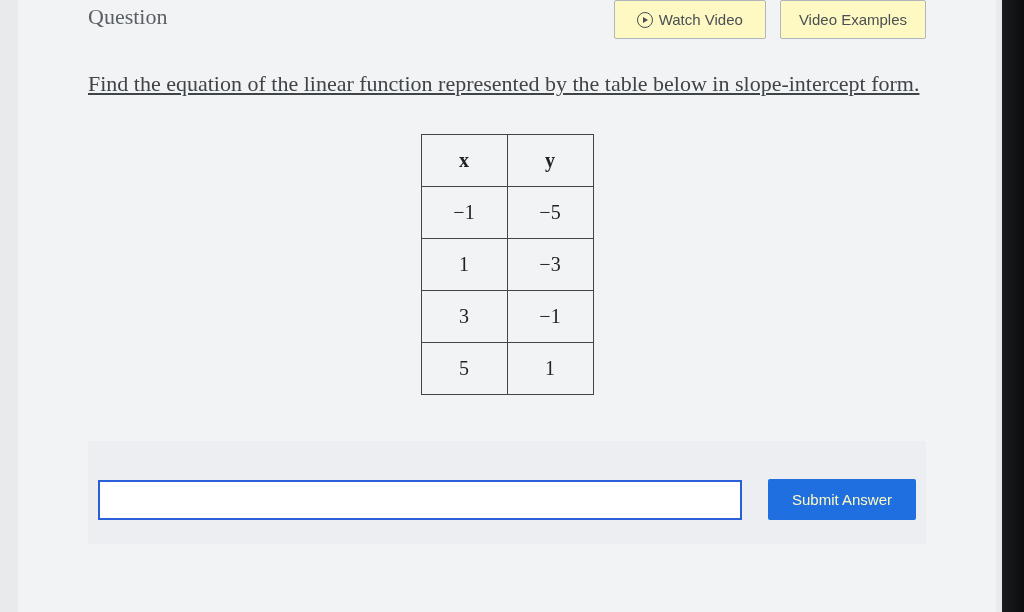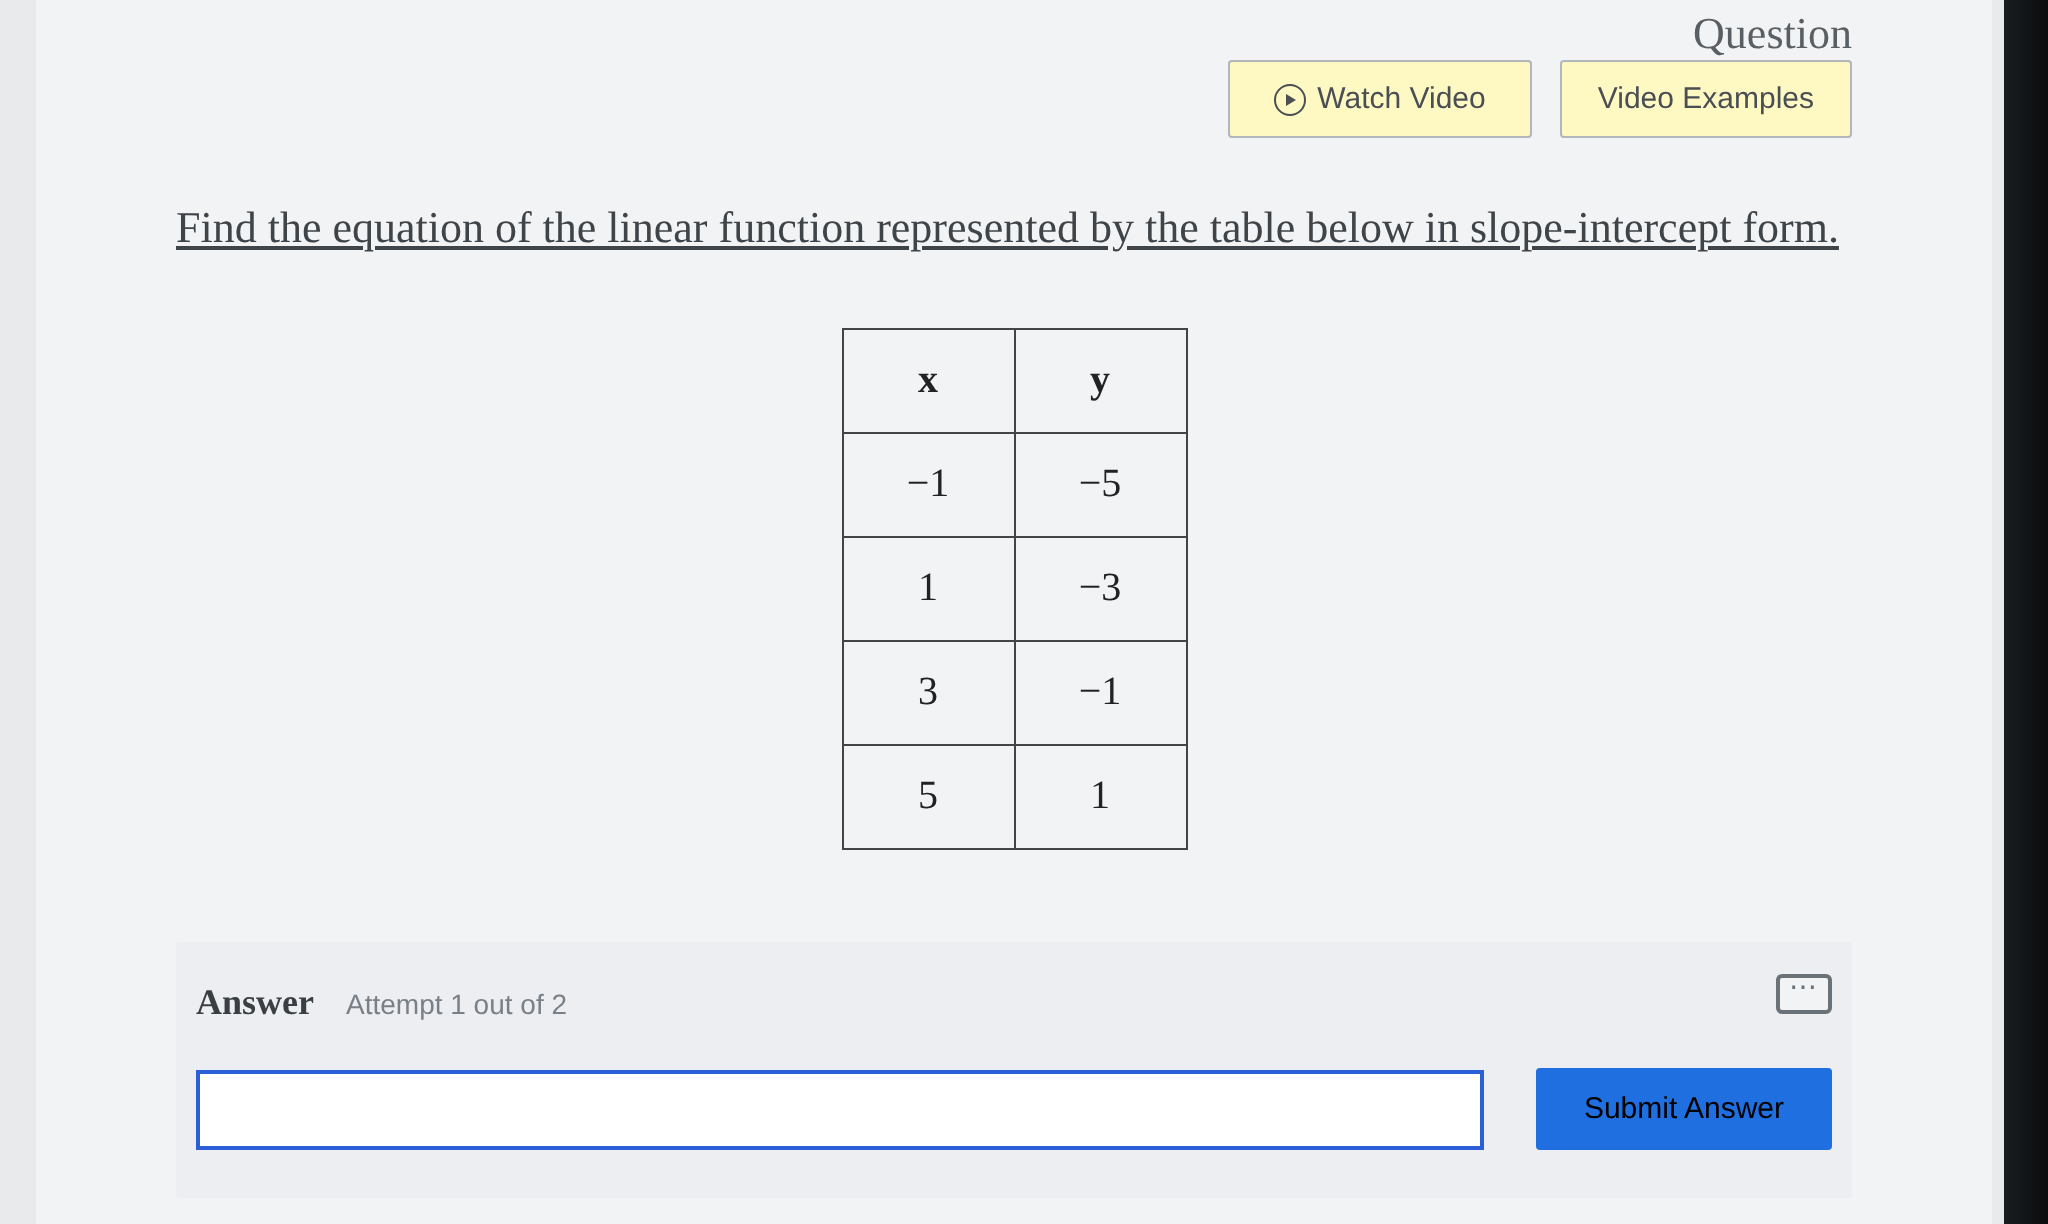--- a/index.html
+++ b/index.html
@@ -14,24 +14,23 @@
   }
   .page {
     background: #f2f3f4;
     margin: 0 28px 0 18px;
     min-height: 612px;
     padding: 0 70px 20px 70px;
     position: relative;
   }
   .header-row {
     display: flex;
-    align-items: flex-end;
+    align-items: flex-start;
     justify-content: space-between;
     padding-top: 0;
-    flex-direction: column;
   }
   .question-label {
     font-size: 22px;
     color: #5a5f64;
     font-family: Georgia, serif;
     padding-top: 4px;
   }
   .top-buttons {
     display: flex;
     gap: 14px;
@@ -148,21 +147,21 @@
     flex: 1;
     height: 40px;
     border: 2px solid #2a5fd8;
     background: #fff;
     font-size: 16px;
     padding: 0 10px;
     font-family: Arial, sans-serif;
   }
   .submit-btn {
     background: #1f6fe0;
-    color: #000000;
+    color: #fef9c3;
     font-size: 15px;
     font-family: Arial, sans-serif;
     border: none;
     padding: 12px 24px;
     cursor: pointer;
     border-radius: 2px;
   }
   .right-edge {
     position: absolute;
     top: 0; right: 0;
@@ -211,27 +210,20 @@
       </tr>
       <tr>
         <td>5</td>
         <td>1</td>
       </tr>
     </tbody>
       </table>
   </div>
 
   <div class="answer-section">
-    <div class="answer-header">
-      <div>
-        <span class="answer-label">Answer</span>
-        <span class="attempt">Attempt 1 out of 2</span>
-      </div>
-      <span class="kbd-icon"></span>
-    </div>
     <div class="answer-row">
       <input class="answer-input" type="text" value="" style="">
       <button class="submit-btn">Submit Answer</button>
     </div>
   </div>
 
 </div>
 
 <div class="right-edge"></div>
 

